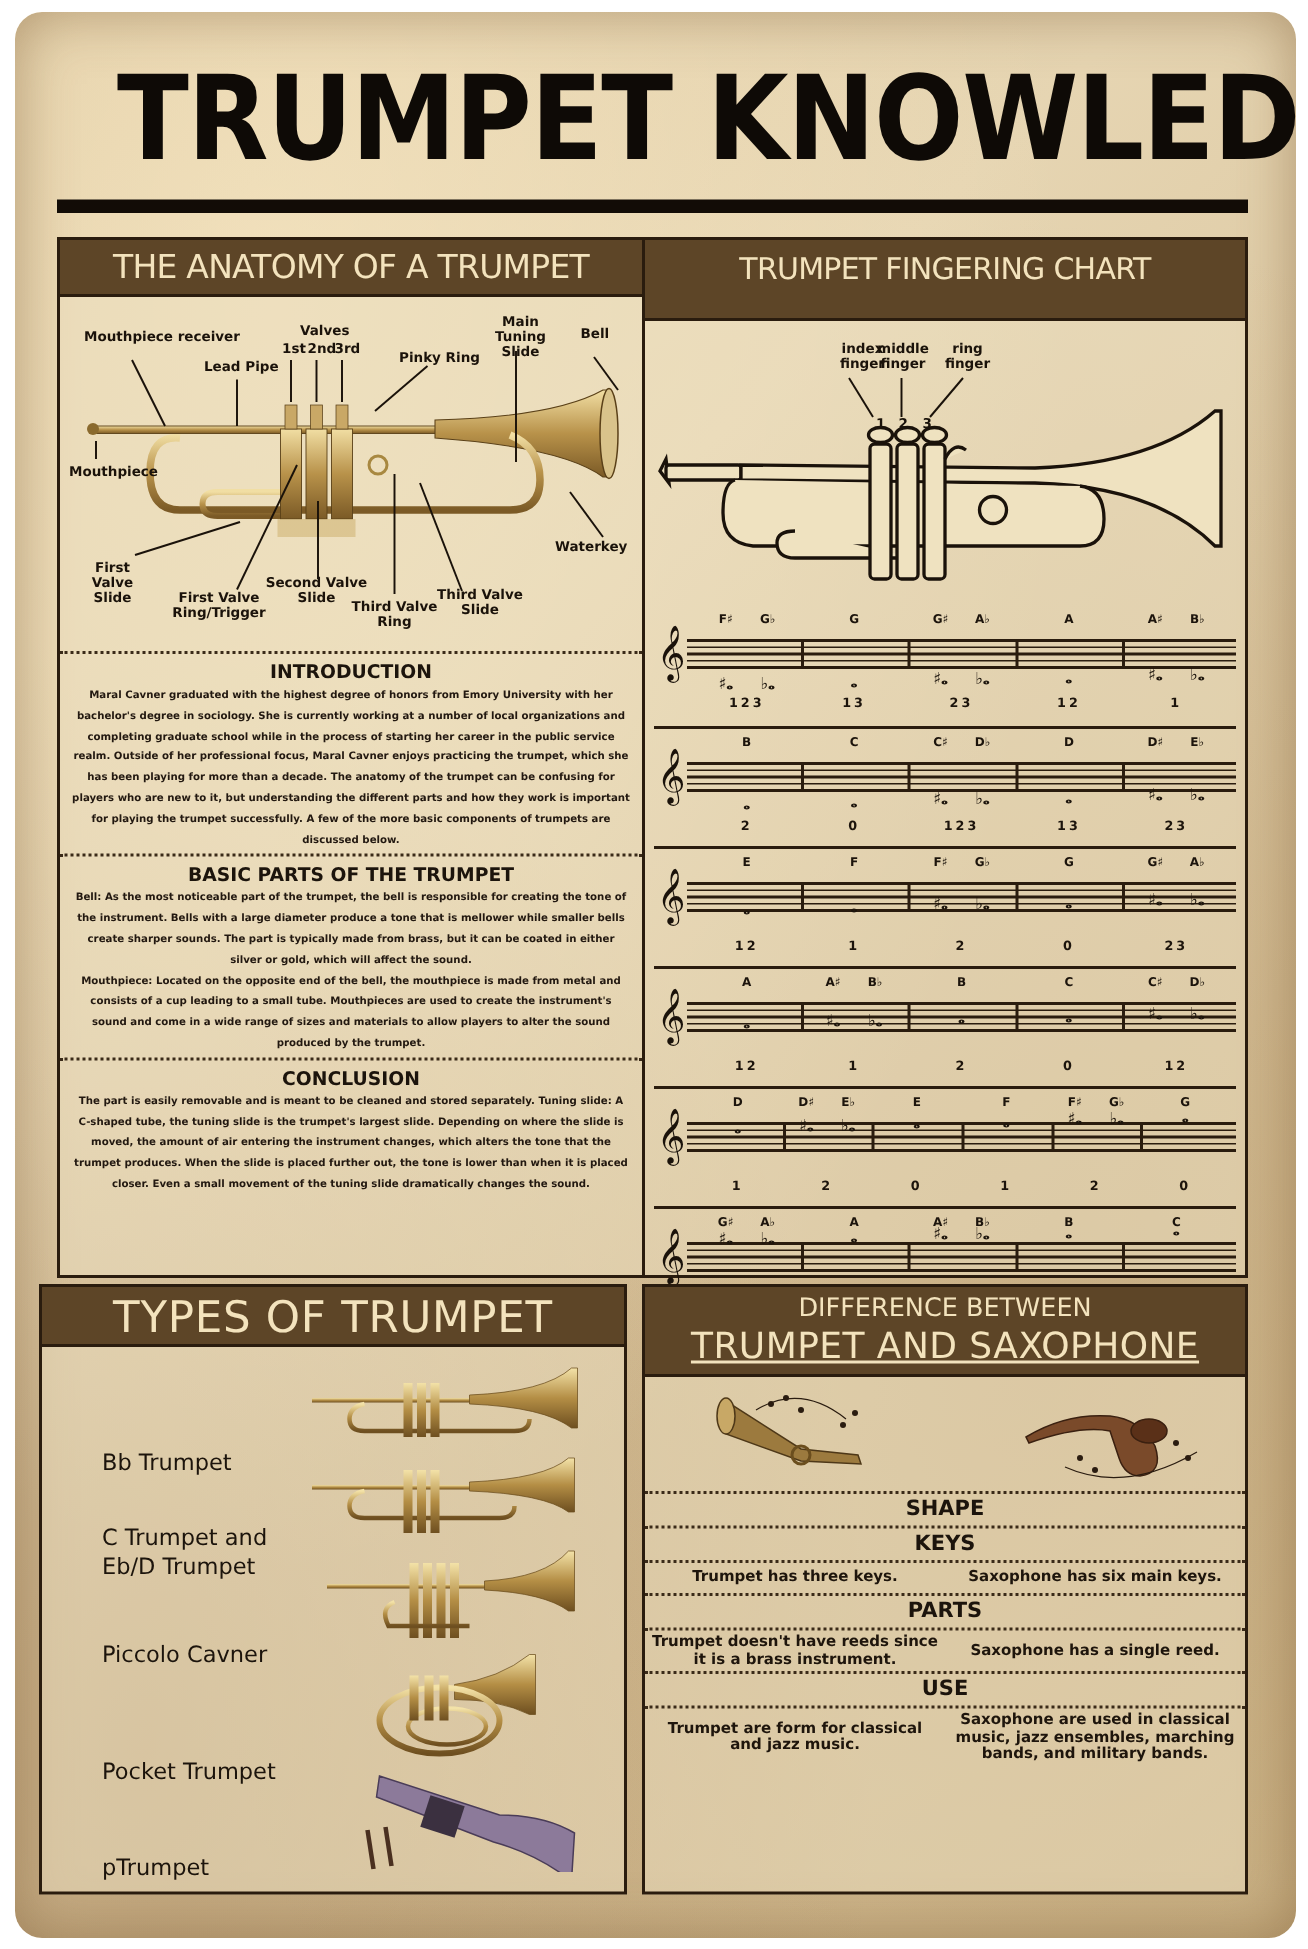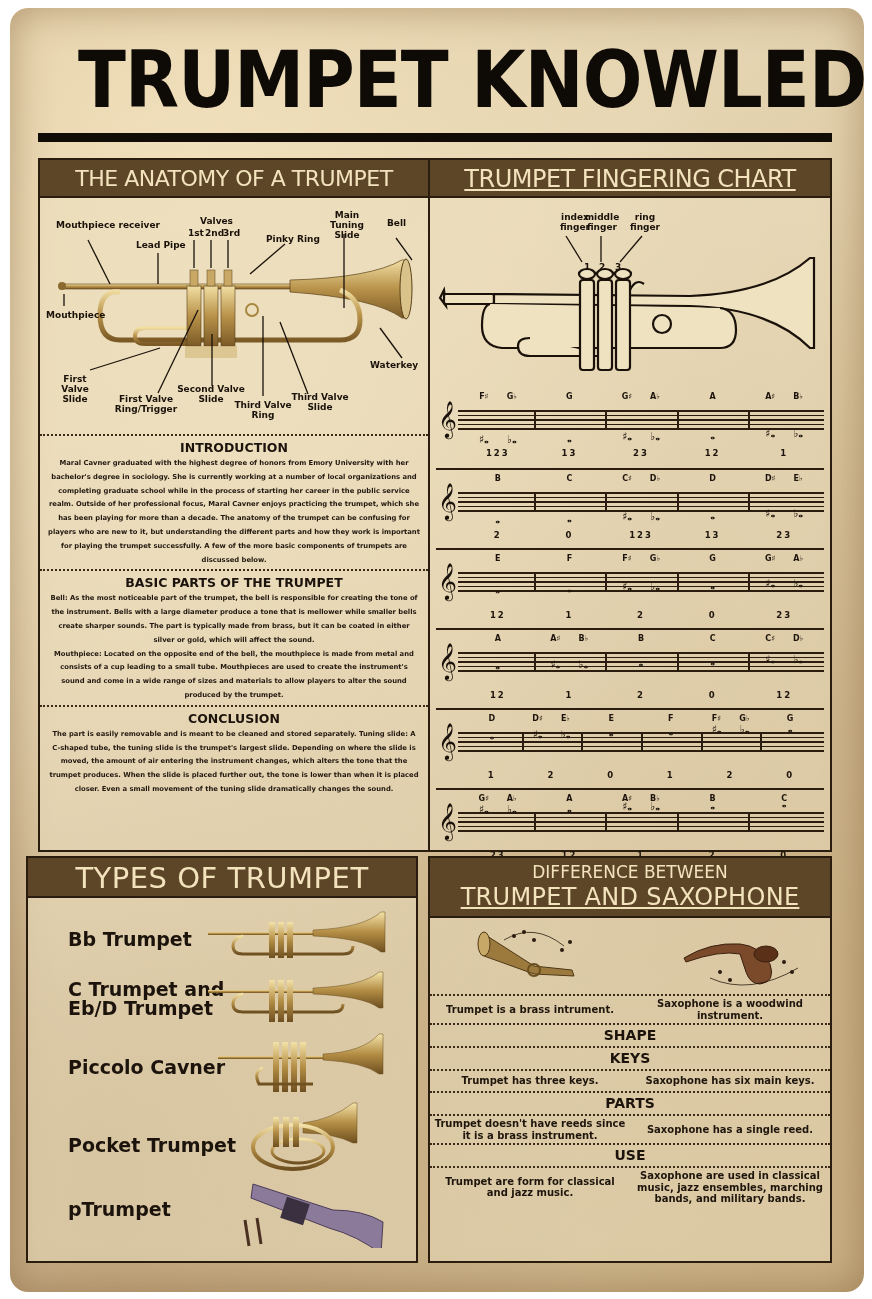--- a/index.html
+++ b/index.html
@@ -26,21 +26,21 @@
   .title-rule { position: absolute; left: 28px; top: 125px; width: 794px; height: 9px; background: #120c06; }
 
   .panel { position: absolute; border: 2px solid #2a1c0e; background: rgba(235,222,192,0.55); }
   .panel-header {
     background: #5d4527; color: #f3e3bd; text-align: center; white-space: nowrap;
     font-family: "DejaVu Sans", sans-serif; border-bottom: 2px solid #2a1c0e;
   }
   .p-anatomy { left: 28px; top: 150px; width: 392px; height: 694px; }
   .p-anatomy .panel-header { height: 38px; line-height: 38px; font-size: 22px; letter-spacing: -0.5px; }
   .p-finger { left: 418px; top: 150px; width: 404px; height: 694px; }
-  .p-finger .panel-header { height: 38px; line-height: 38px; font-size: 24px; letter-spacing: -0.5px; text-decoration: underline; }
+  .p-finger .panel-header { height: 54px; line-height: 38px; font-size: 20px; letter-spacing: -0.5px; }
   .p-types { left: 16px; top: 848px; width: 392px; height: 407px; }
   .p-types .panel-header { height: 40px; line-height: 40px; font-size: 29px; letter-spacing: 0.5px; }
   .p-diff { left: 418px; top: 848px; width: 404px; height: 407px; }
   .p-diff .panel-header { height: 60px; padding-top: 4px; }
   .p-diff .hdr-small { font-size: 17px; line-height: 20px; display:block; }
   .p-diff .hdr-big { font-size: 24px; line-height: 30px; display:block; letter-spacing: 0.3px; text-decoration: underline; }
 
   
   .diagram { position: relative; height: 238px; border-bottom: 2px dotted #3a2a18; }
   .lbl { position: absolute; font-size: 9px; font-weight: bold; line-height: 10px; text-align: center; color: #1a120a; white-space: nowrap; }
@@ -55,21 +55,21 @@
   .staff-row:first-of-type { border-top: none; }
   .staff { position: absolute; left: 22px; right: 0; top: 22px; height: 20px; }
   .staff .line { position: absolute; left: 0; right: 0; height: 1.6px; background: #2a1c0e; }
   .clef { position: absolute; left: 2px; top: 14px; font-size: 32px; line-height: 34px; color: #1a120a; font-family: "DejaVu Serif", serif; }
   .bar { position: absolute; top: 22px; width: 2px; height: 20px; background: #2a1c0e; }
   .note-name { position: absolute; top: 4px; font-size: 8px; font-weight: bold; transform: translateX(-50%); white-space: nowrap; }
   .note-head { position: absolute; font-size: 11px; font-weight: bold; transform: translateX(-50%); line-height: 11px; white-space: nowrap; font-family: "DejaVu Serif", serif; }
   .valves { position: absolute; top: 60px; font-size: 8.5px; font-weight: bold; transform: translateX(-50%); letter-spacing: 2px; white-space: nowrap; }
 
   
-  .type-row { position: absolute; left: 40px; font-size: 19px; font-weight: bold; line-height: 19px; color: #1c140c; }
+  .type-row { position: absolute; left: 40px; font-size: 15px; font-weight: normal; line-height: 19px; color: #1c140c; margin-top: 36px; }
   .inst { position: absolute; }
 
   
   .diff-images { position: relative; height: 78px; border-bottom: 2px dotted #3a2a18; }
   .diff-row { display: flex; border-bottom: 2px dotted #3a2a18; align-items: center; }
   .diff-row .c { width: 50%; text-align: center; font-size: 10px; font-weight: bold; line-height: 11.5px; padding: 2px 4px; color: #1e150c; }
   .diff-cat { text-align: center; font-size: 14px; font-weight: bold; line-height: 21px; border-bottom: 2px dotted #3a2a18; }
   .diff-row.last { border-bottom: none; }
 </style>
 </head>
@@ -492,24 +492,20 @@
           <g fill="#2a1c10">
               <circle cx="40" cy="48" r="2"></circle>
               <circle cx="50" cy="56" r="2"></circle>
               <circle cx="104" cy="38" r="2"></circle>
               <circle cx="112" cy="48" r="2"></circle>
             </g>
           <path d="M30 54 Q70 72 118 44" fill="none" stroke="#2a1c10" stroke-width="0.8"></path>
         </g>
       </svg>
     </div>
-    <div class="diff-row">
-      <div class="c">Trumpet is a brass intrument.</div>
-      <div class="c">Saxophone is a woodwind instrument.</div>
-    </div>
     <div class="diff-cat">SHAPE</div>
     <div class="diff-cat">KEYS</div>
     <div class="diff-row" style="height:22px">
       <div class="c">Trumpet has three keys.</div>
       <div class="c">Saxophone has six main keys.</div>
     </div>
     <div class="diff-cat">PARTS</div>
     <div class="diff-row">
       <div class="c">Trumpet doesn't have reeds since it is a brass instrument.</div>
       <div class="c">Saxophone has a single reed.</div>

